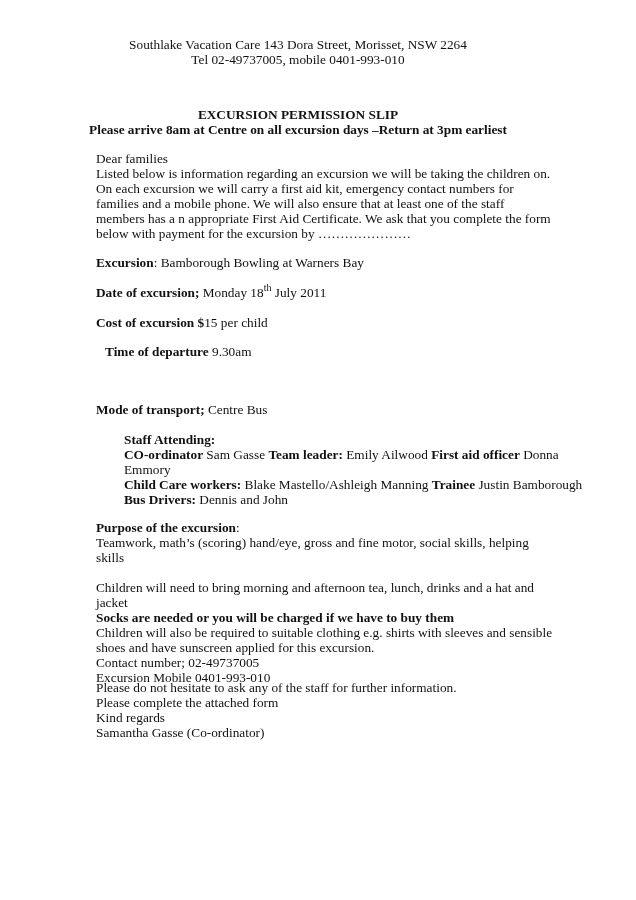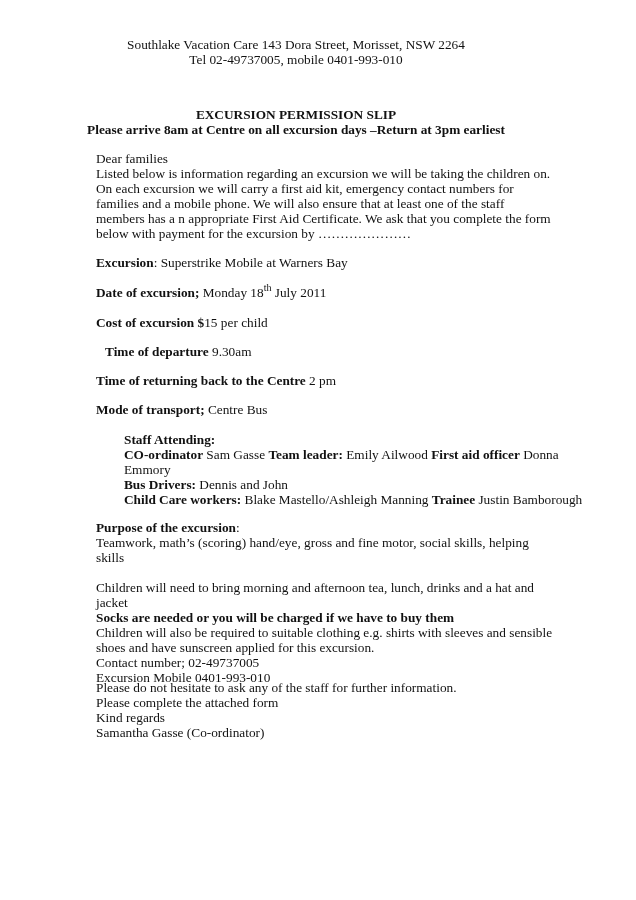--- a/index.html
+++ b/index.html
@@ -18,23 +18,24 @@
       line-height: 15px;
     }
     .page {
       position: absolute;
       left: 0; top: 0;
       width: 636px;
       height: 900px;
     }
     .center {
       position: absolute;
-      left: 12px;
+      left: 0;
       width: 568px;
       text-align: center;
+      padding-left: 14px;
     }
     .block {
       position: absolute;
       left: 96px;
       width: 460px;
     }
     .line { display: block; white-space: nowrap; }
     b, .bold { font-weight: bold; }
     sup { font-size: 10px; line-height: 0; position: relative; top: -1px; margin-top: 31px; }
   </style>
@@ -56,49 +57,46 @@
   <div class="block" style="top:151px;">
     <span class="line">Dear families</span>
     <span class="line">Listed below is information regarding an excursion we will be taking the children on.</span>
     <span class="line">On each excursion we will carry a first aid kit, emergency contact numbers for</span>
     <span class="line">families and a mobile phone. We will also ensure that at least one of the staff</span>
     <span class="line">members has a n appropriate First Aid Certificate. We ask that you complete the form</span>
     <span class="line">below with payment for the excursion by …………………</span>
   </div>
 
   <div class="block" style="top:255px;">
-    <span class="line"><b>Excursion</b><span>: </span><span>Superstrike Mobile at Warners Bay</span></span>
+    <span class="line"><b>Excursion</b><span>: </span><span>Bamborough Bowling at Warners Bay</span></span>
   </div>
 
   <div class="block" style="top:285px;">
     <span class="line"><b>Date of excursion;</b><span> Monday 18</span><sup>th</sup><span> July 2011</span></span>
   </div>
 
   <div class="block" style="top:315px;">
     <span class="line"><b>Cost of excursion $</b><span>15 per child</span></span>
   </div>
 
   <div class="block" style="top:344px;margin-left:9px;">
     <span class="line"><b>Time of departure</b><span> 9.30am</span></span>
   </div>
 
-  <div class="block" style="top:373px;">
-    <span class="line"><b>Time of returning back to the Centre</b><span> 2 pm</span></span>
-  </div>
 
   <div class="block" style="top:402px;">
     <span class="line"><b>Mode of transport;</b><span> Centre Bus</span></span>
   </div>
 
   <div class="block" style="top:432px; width:470px;margin-left:28px;">
     <span class="line"><b>Staff Attending:</b></span>
     <span class="line"><b>CO-ordinator</b><span> Sam Gasse </span><b>Team leader:</b><span> Emily Ailwood </span><b>First aid officer</b><span> Donna</span></span>
     <span class="line">Emmory</span>
+    <span class="line"><b>Child Care workers:</b><span> Blake Mastello/Ashleigh Manning </span><b>Trainee</b><span> Justin Bamborough</span></span>
     <span class="line"><b>Bus Drivers:</b><span> Dennis and John</span></span>
-    <span class="line"><b>Child Care workers:</b><span> Blake Mastello/Ashleigh Manning </span><b>Trainee</b><span> Justin Bamborough</span></span>
   </div>
 
   <div class="block" style="top:520px;">
     <span class="line"><b>Purpose of the excursion</b><span>:</span></span>
     <span class="line">Teamwork, math’s (scoring) hand/eye, gross and fine motor, social skills, helping</span>
     <span class="line">skills</span>
   </div>
 
   <div class="block" style="top:580px;">
     <span class="line">Children will need to bring morning and afternoon tea, lunch, drinks and a hat and</span>

